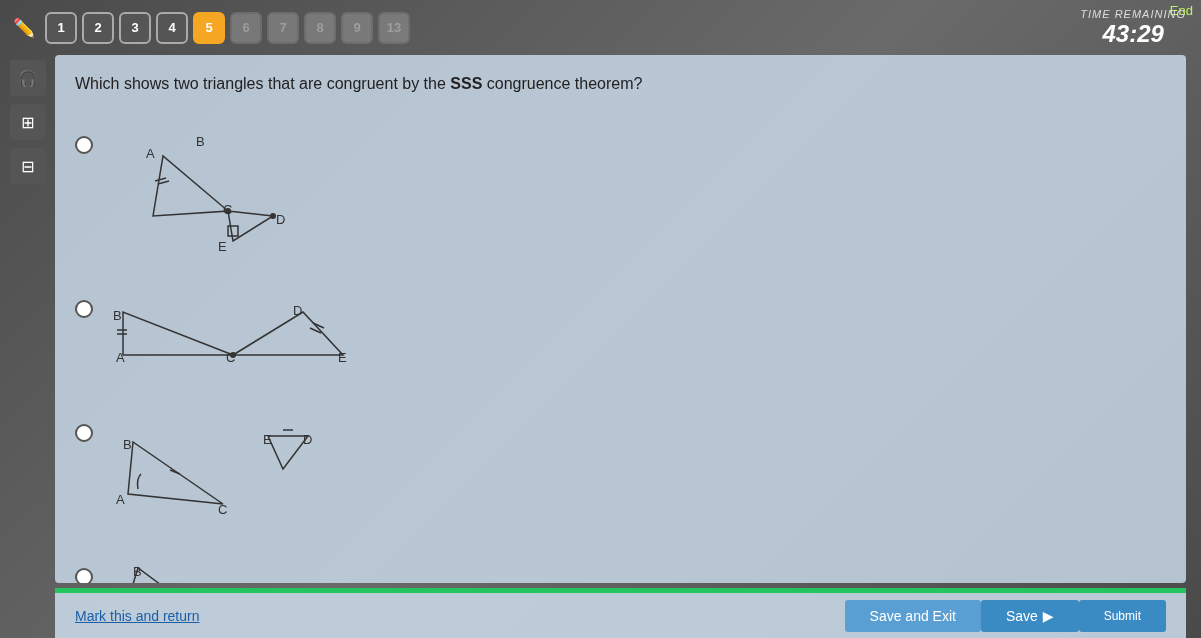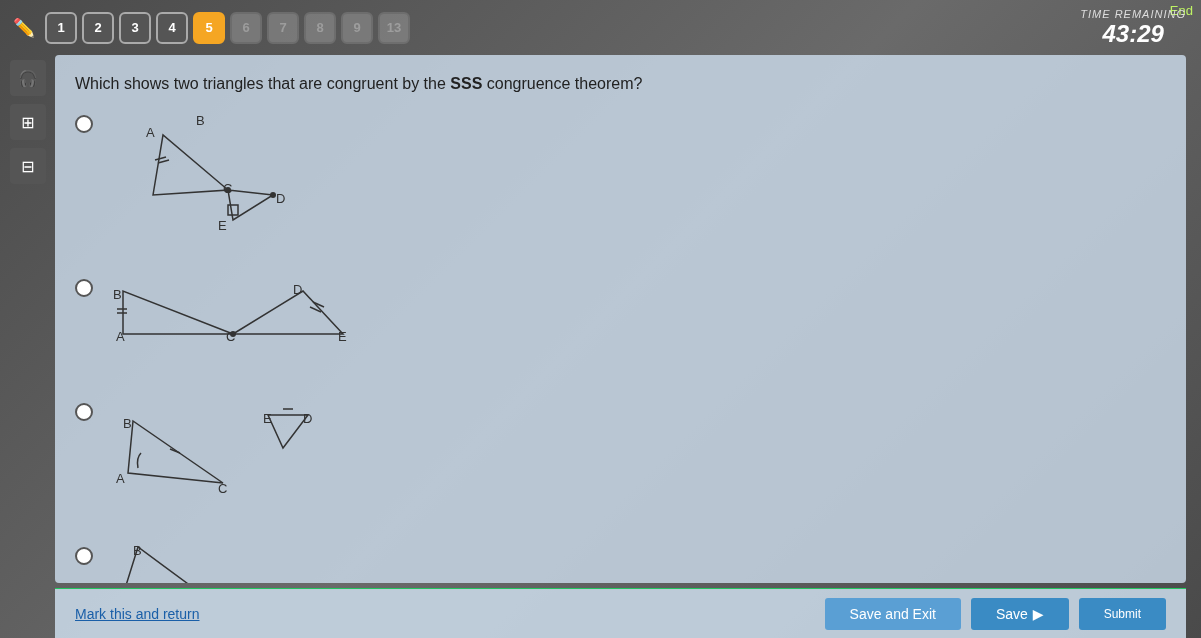--- a/index.html
+++ b/index.html
@@ -126,21 +126,21 @@
       bottom: 55px;
       background: rgba(200, 215, 230, 0.85);
       border-radius: 4px;
       padding: 20px;
       overflow-y: auto;
     }
 
     .question-text {
       font-size: 16px;
       color: #222;
-      margin-bottom: 12px;
+      margin-bottom: 33px;
       font-weight: normal;
     }
 
     .question-text strong {
       font-weight: bold;
     }
 
     
     .answer-option {
       display: flex;
@@ -174,33 +174,32 @@
       position: absolute;
       bottom: 0;
       left: 55px;
       right: 15px;
       height: 50px;
       background: rgba(200, 215, 230, 0.9);
       display: flex;
       align-items: center;
       justify-content: space-between;
       padding: 0 20px;
-      border-top: 1px solid #22c55e;
+      border-top: 5px solid #22c55e;
     }
 
     .mark-return-link {
       color: #1a5fa8;
       text-decoration: underline;
       font-size: 14px;
       cursor: pointer;
     }
 
     .bottom-buttons {
       display: flex;
-      gap: 10px;
       border-radius: 10px;
     }
 
     .btn-save {
       background: #5a9fd4;
       color: white;
       border: none;
       padding: 8px 25px;
       font-size: 14px;
       cursor: pointer;

